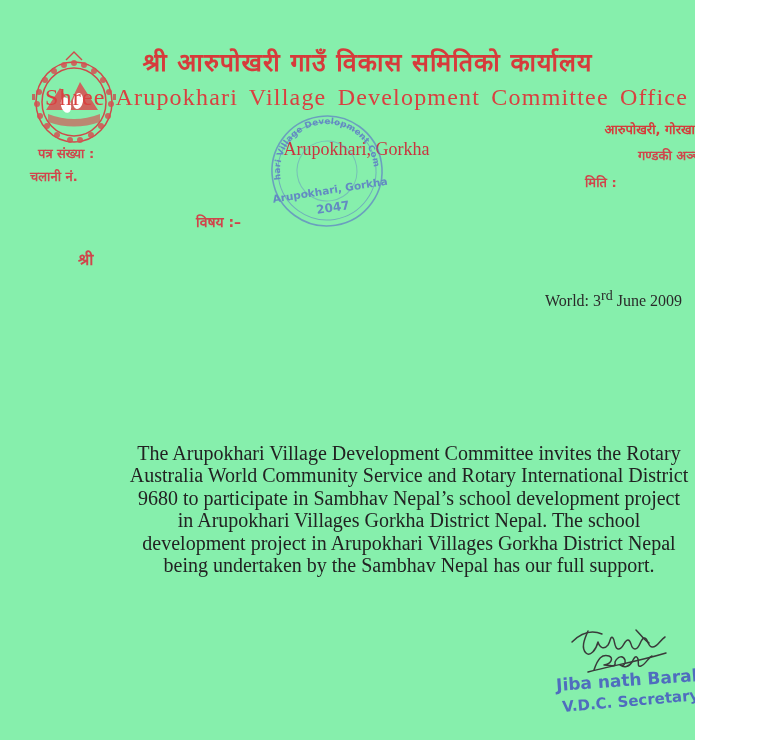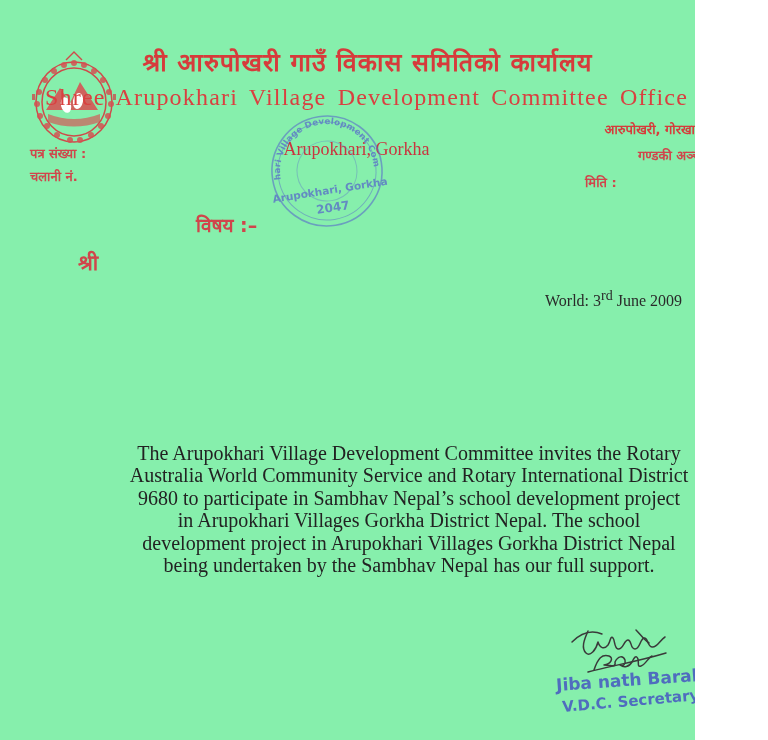--- a/index.html
+++ b/index.html
@@ -67,26 +67,26 @@
     padding-left: 18px;
   }
 
   
   .form-label {
     font-family: "DejaVu Sans", sans-serif;
     font-weight: bold;
     font-size: 13px;
     color: #d0454b;
   }
-  .lbl-patra  { left: 30px;  top: 144px; }
+  .lbl-patra  { left: 38px;  top: 144px; }
   .lbl-chalani{ left: 30px;  top: 167px; }
   .lbl-zone   { left: 638px; top: 146px; }
   .lbl-miti   { left: 585px; top: 173px; }
-  .lbl-bishaya{ left: 196px; top: 212px; font-size: 19px; }
-  .lbl-shree  { left: 78px;  top: 248px; font-size: 21px; }
+  .lbl-bishaya{ left: 196px; top: 212px; font-size: 14px; }
+  .lbl-shree  { left: 78px;  top: 248px; font-size: 16px; }
 
   
   .stamp-round {
     left: 268px; top: 112px;
     width: 118px; height: 118px;
     transform: rotate(-9deg);
     opacity: .82;
   }
   .stamp-round svg { display: block; overflow: visible; }
 

